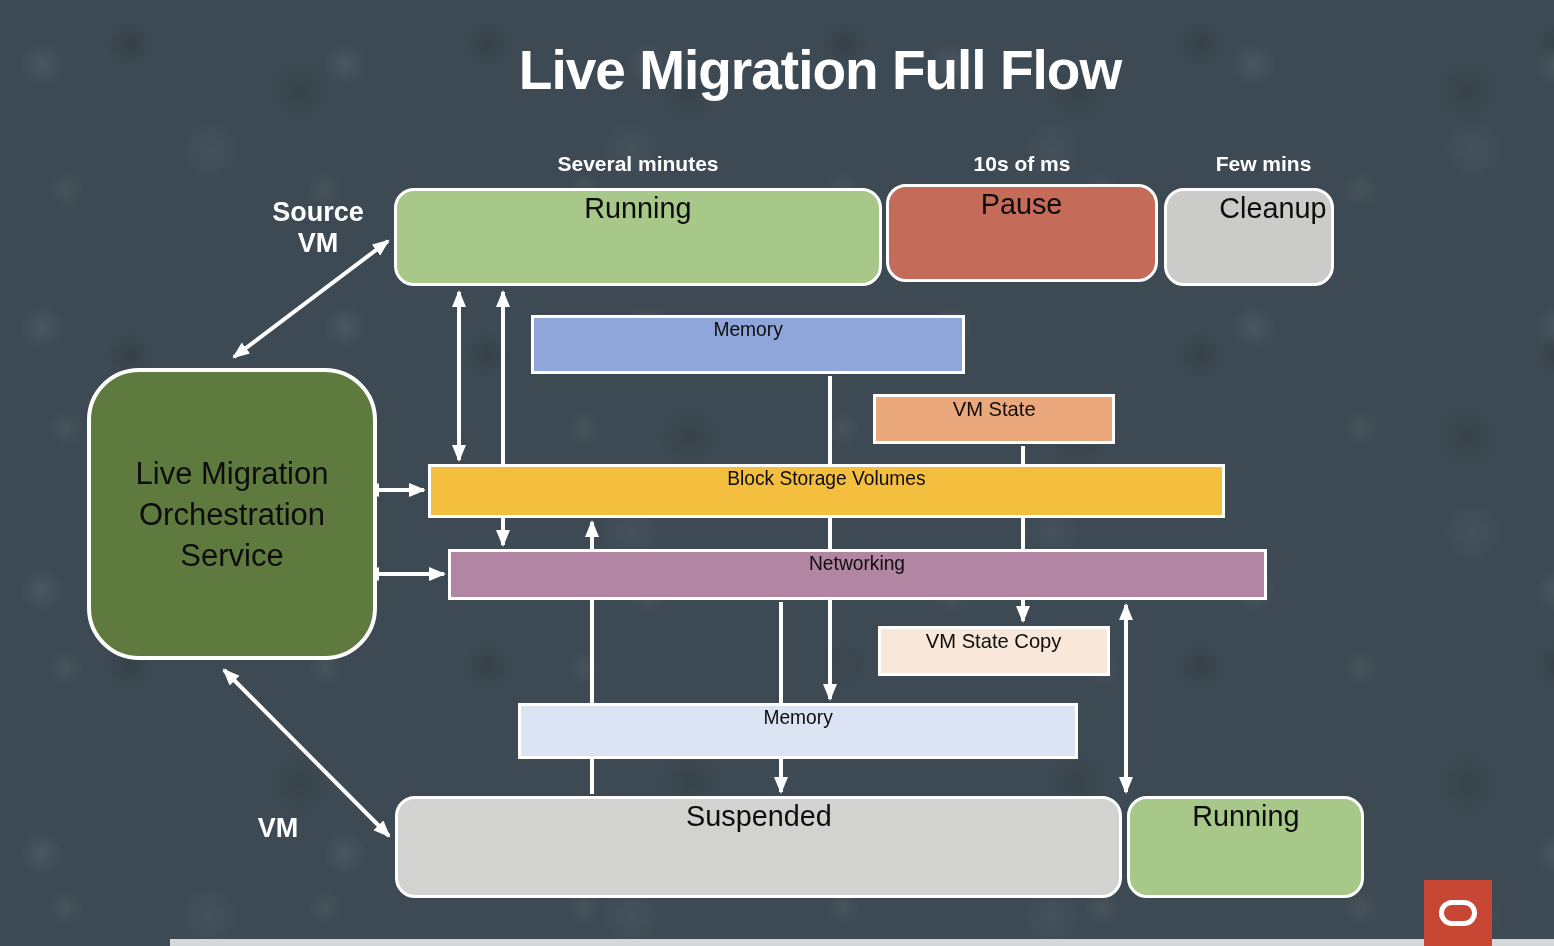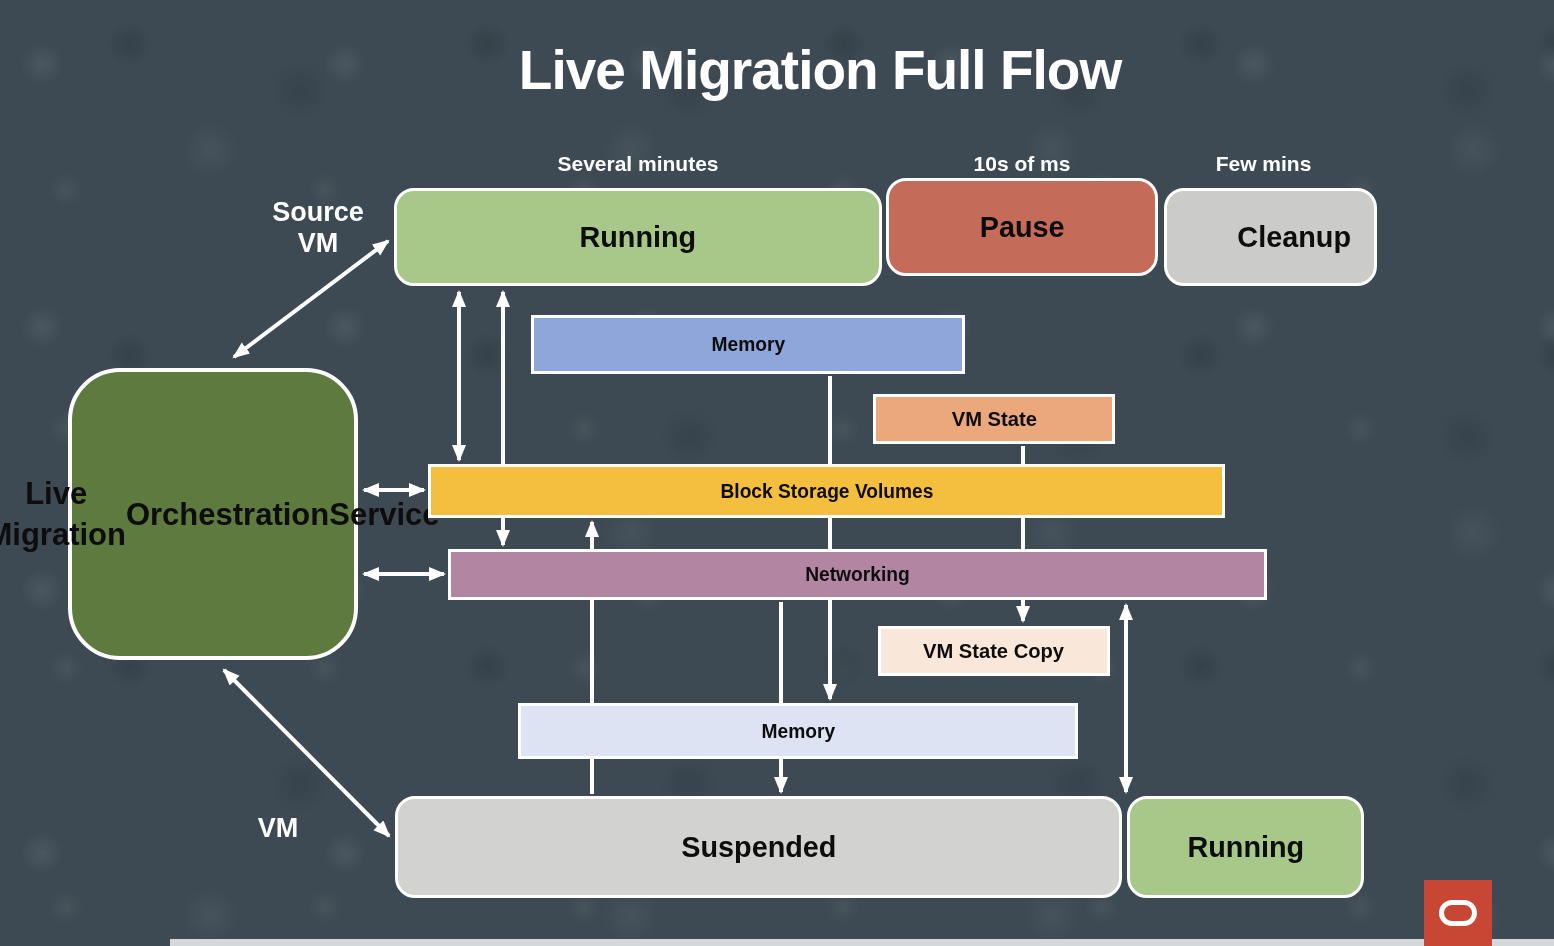--- a/index.html
+++ b/index.html
@@ -10,35 +10,35 @@
     background-image:
       radial-gradient(circle 30px at 42px 64px, rgba(190,207,216,0.10), transparent 70%),
       radial-gradient(circle 40px at 210px 150px, rgba(160,182,194,0.08), transparent 70%),
       radial-gradient(circle 34px at 130px 44px, rgba(18,26,32,0.20), transparent 70%),
       radial-gradient(circle 24px at 66px 190px, rgba(255,255,255,0.05), transparent 70%),
       radial-gradient(circle 46px at 300px 90px, rgba(22,30,36,0.16), transparent 70%);
     background-size:303px 263px,421px 383px,357px 311px,259px 239px,389px 347px;
   }
   .box{
     position:absolute;box-sizing:border-box;border:3px solid #ffffff;
-    display:flex;align-items:center;justify-content:center;
-    color:#0d0d0d;font-weight:700;z-index:2;
+    display:flex;justify-content:center;
+    color:#0d0d0d;font-weight:400;z-index:2;
   }
   .rounded{border-radius:20px;}
   .box span{transform:scaleX(0.96);}
   .whitelabel{
     position:absolute;color:#ffffff;font-weight:700;text-align:center;z-index:3;
   }
   #title{left:320px;top:38px;width:1000px;font-size:55px;letter-spacing:-1px;}
   .duration{top:152px;height:26px;font-size:21px;}
   .vm-label{font-size:27px;line-height:31px;}
   #connectors{position:absolute;left:0;top:0;z-index:1;}
   #orchestrator{
-    border-width:4px;border-radius:52px;flex-direction:row;
-    font-size:31px;line-height:41px;text-align:center;
+    border-width:4px;border-radius:52px;flex-direction:column;
+    font-size:31px;line-height:41px;text-align:center;margin-left:19px;
   }
   #oracle-logo{
     position:absolute;left:1424px;top:880px;width:68px;height:66px;z-index:4;
     display:flex;align-items:center;justify-content:center;
   }
   #oracle-logo .o-mark{
     width:28px;height:16px;border:5px solid #ffffff;border-radius:13px;
   }
   #window-edge-strip{
     position:absolute;left:170px;top:939px;width:1384px;height:7px;
@@ -88,24 +88,24 @@
 
   <div id="orchestrator" class="box" style="left: 68px; top: 368px; width: 290px; height: 292px; background-color: rgb(95, 122, 62);">
     <div>Live Migration</div>
     <div>Orchestration</div>
     <div>Service</div>
   </div>
 
   <div class="box rounded fs30" style="left: 394px; top: 188px; width: 488px; height: 98px; background-color: rgb(167, 200, 136);">
     <span>Running</span>
   </div>
-  <div class="box rounded fs30" style="left: 886px; top: 178px; width: 272px; height: 98px; background-color: rgb(197, 107, 89);">
+  <div class="box rounded fs30" style="left: 886px; top: 184px; width: 272px; height: 98px; background-color: rgb(197, 107, 89);">
     <span>Pause</span>
   </div>
-  <div class="box rounded fs30" style="left: 1164px; top: 188px; width: 213px; height: 98px; background-color: rgb(203, 203, 201); padding-left: 48px;">
+  <div class="box rounded fs30" style="left: 1164px; top: 188px; width: 170px; height: 98px; background-color: rgb(203, 203, 201); padding-left: 48px;">
     <span>Cleanup</span>
   </div>
 
   <div class="box fs28" style="left: 531px; top: 315px; width: 434px; height: 59px; background-color: rgb(142, 166, 217);">
     <span>Memory</span>
   </div>
   <div class="box fs25" style="left: 873px; top: 394px; width: 242px; height: 50px; background-color: rgb(234, 168, 124);">
     <span>VM State</span>
   </div>
   <div class="box fs28" style="left: 448px; top: 549px; width: 819px; height: 51px; background-color: rgb(178, 134, 163);">

